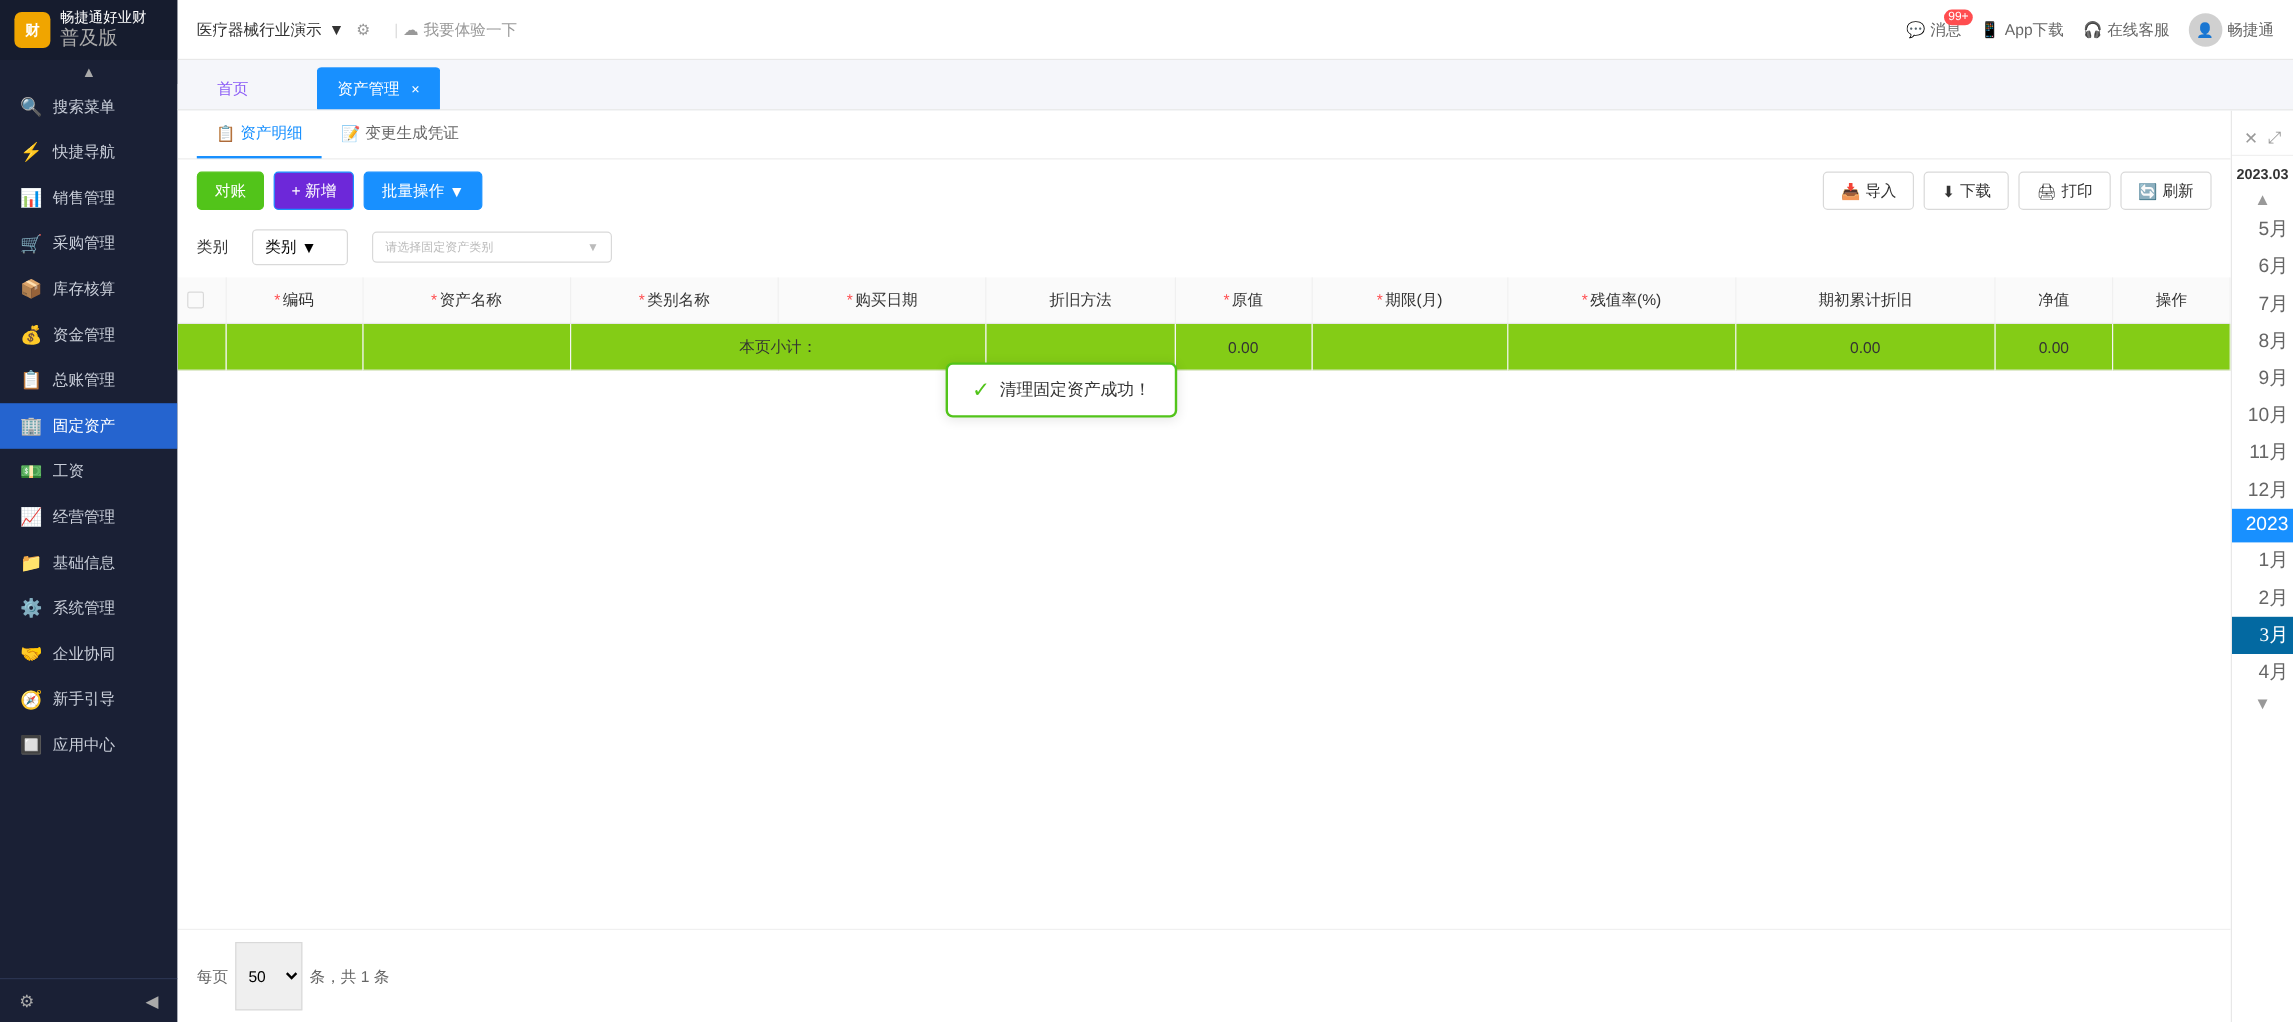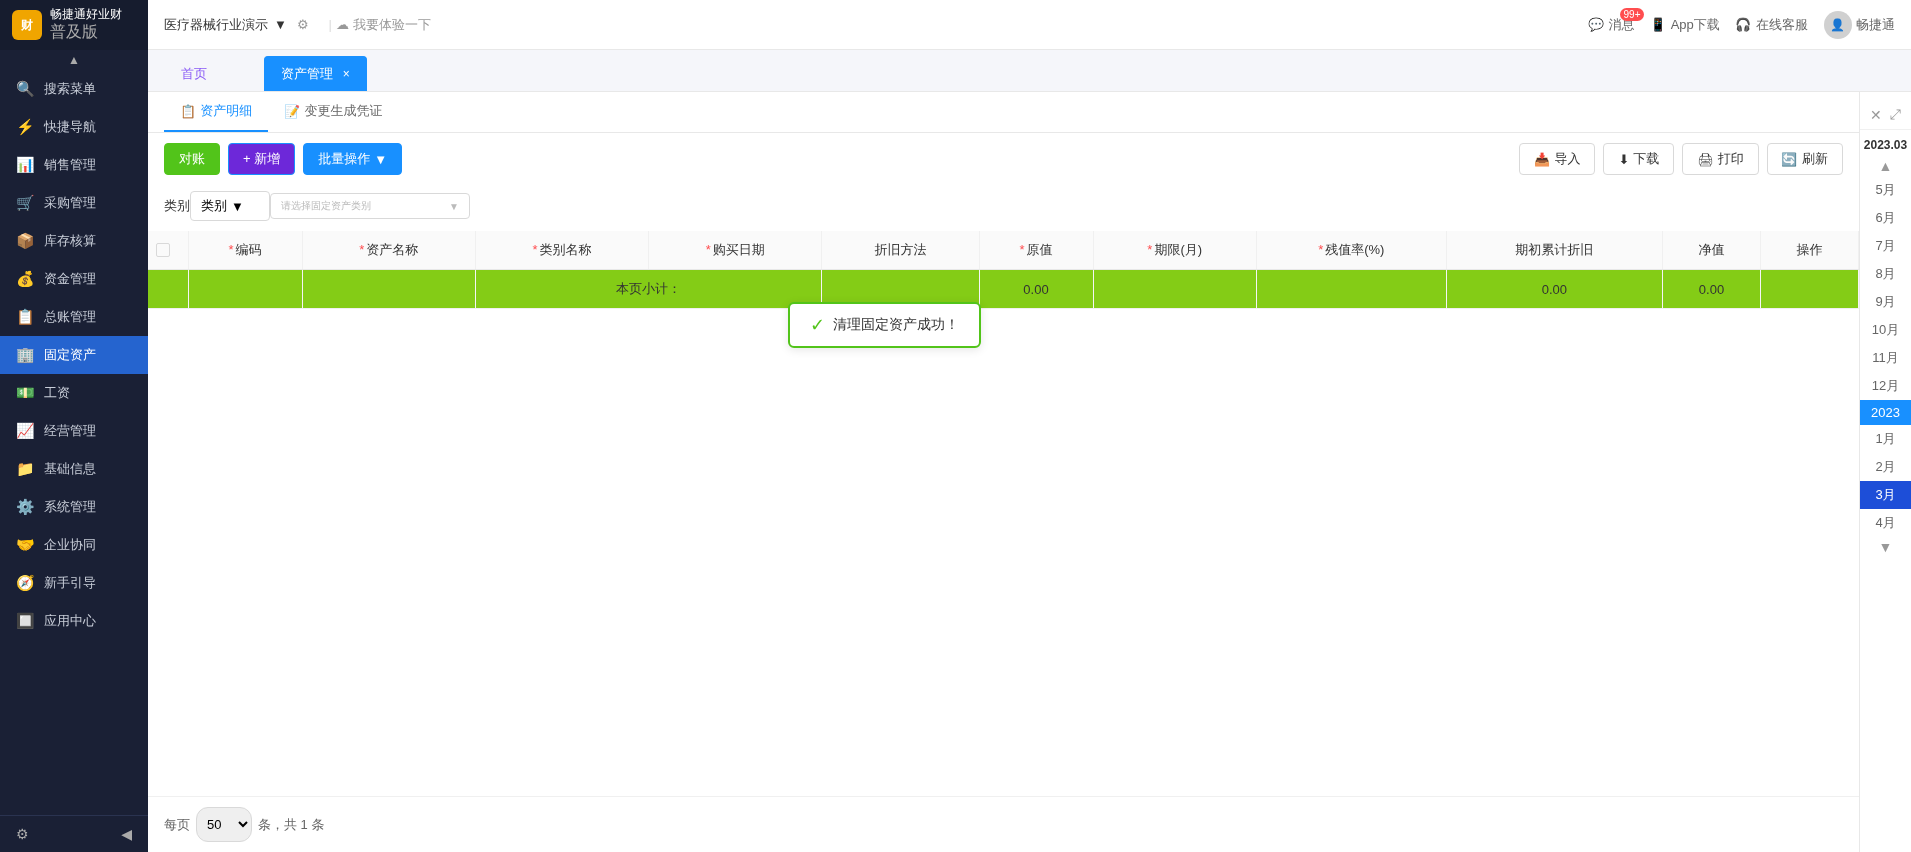--- a/index.html
+++ b/index.html
@@ -192,21 +192,21 @@
     .btn-success { background: #52c41a; color: #fff; border-color: #52c41a; }
     .btn-batch {
       background: #1890ff; color: #fff; border-color: #1890ff;
       position: relative;
     }
 
     
     .filter-row {
       display: flex; align-items: center;
       padding: 6px 16px 10px;
-      gap: 0;
+      gap: 20px;
       background: #fff;
       flex-shrink: 0;
     }
     .filter-label { font-size: 13px; color: #333; }
     .filter-select {
       display: flex; align-items: center;
       padding: 5px 10px;
       border: 1px solid #d9d9d9;
       border-radius: 4px;
       font-size: 13px;
@@ -266,23 +266,23 @@
       display: flex; align-items: center;
       padding: 10px 16px;
       border-top: 1px solid #f0f0f0;
       background: #fff;
       flex-shrink: 0;
       font-size: 13px;
       color: #666;
       gap: 6px;
     }
     .pagination select {
-      padding: 8px 6px;
+      padding: 19px 6px;
       border: 1px solid #d9d9d9;
-      border-radius: 12px;
+      border-radius: 0;
       font-size: 13px;
     }
 
     
     .right-panel {
       width: 52px;
       background: #fff;
       border-left: 1px solid #e8e8e8;
       display: flex;
       flex-direction: column;
@@ -302,30 +302,31 @@
     }
     .year-label {
       font-size: 12px;
       color: #333;
       padding: 4px 0;
       font-weight: bold;
       text-align: center;
     }
     .month-item {
       width: 100%;
-      text-align: center;
+      text-align: right;
       padding: 5px 4px;
-      font-size: 13px;
+      font-size: 16px;
       cursor: pointer;
       color: #666;
     }
     .month-item.active {
-      background: #1d4ed8;
+      background: #0369a1;
       color: #fff;
       border-radius: 0;
+      font-family: Liberation Serif, serif;
     }
     .month-item.current-year {
       background: #1890ff;
       color: #fff;
     }
     .panel-nav-btn {
       font-size: 14px; color: #999; cursor: pointer; padding: 2px;
     }
 
     

